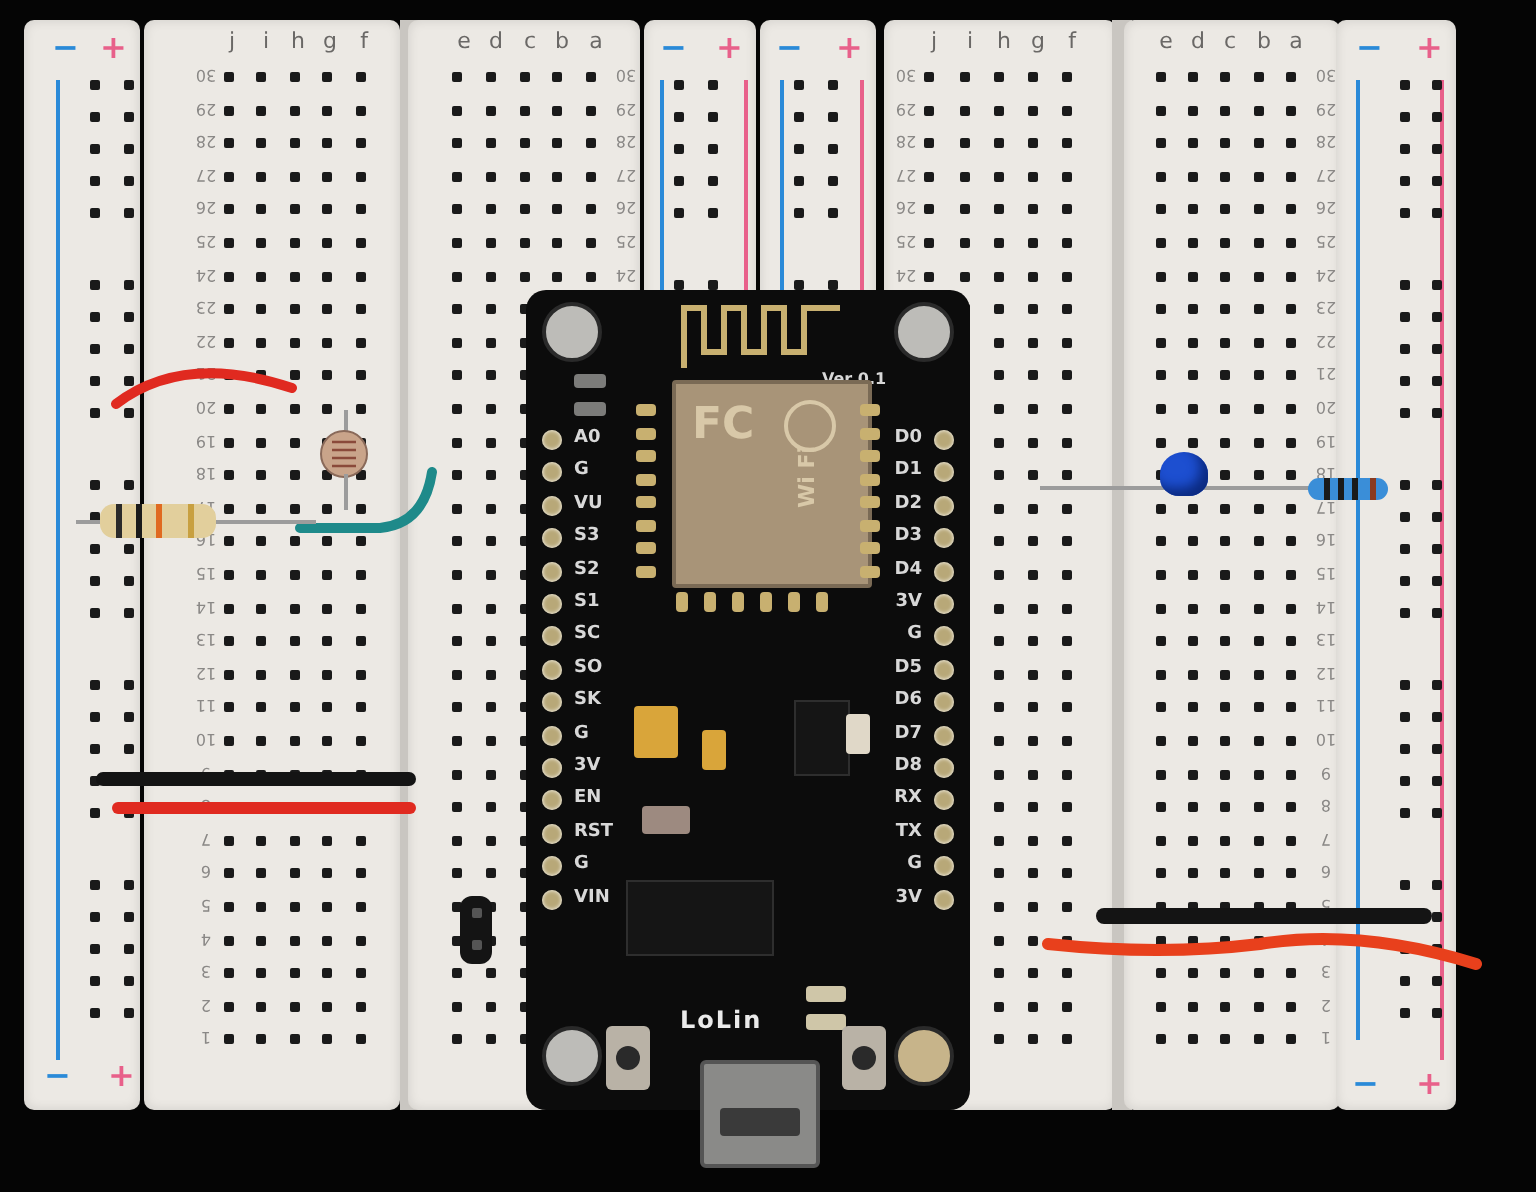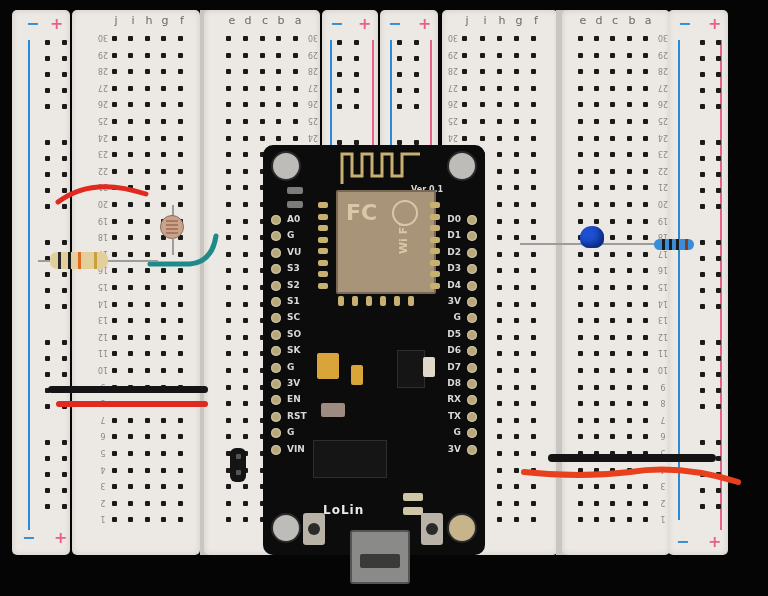--- a/index.html
+++ b/index.html
@@ -1111,21 +1111,21 @@
   <div class="smd" style="left:24px;top:42px;width:16px;height:7px;background:#7c7c7a;"></div>
   <div class="smd" style="left:24px;top:56px;width:16px;height:7px;background:#7c7c7a;"></div>
   <div class="cap" style="left:54px;top:208px;width:22px;height:26px;"></div>
   <div class="cap" style="left:88px;top:220px;width:12px;height:20px;"></div>
   <div class="smd" style="left:58px;top:258px;width:24px;height:14px;background:#9d8a80;"></div>
   <div class="ic" style="left:134px;top:205px;width:26px;height:36px;"></div>
   <div class="smd" style="left:160px;top:212px;width:12px;height:20px;background:#e0d8c8;"></div>
   <div class="ic" style="left:50px;top:295px;width:72px;height:36px;"></div>
   <div class="smd" style="left:140px;top:348px;width:20px;height:8px;"></div>
   <div class="smd" style="left:140px;top:362px;width:20px;height:8px;"></div>
-  <span class="label" style="left:60px;top:358px;">LoLin</span>
+  <span class="label" style="left:77px;top:358px;">LoLin</span>
   <div class="btn" style="left:40px;top:368px;"></div>
   <div class="btn" style="left:158px;top:368px;"></div>
 </div>
 <svg class="antenna" viewBox="0 0 82 34">
   <path d="M2 34 V4 H12 V26 H22 V4 H32 V26 H42 V4 H52 V26 H62 V4 H80" fill="none" stroke="#c8b070" stroke-width="3"></path>
 </svg>
 <div class="esp">
   <span style="position:absolute;left:8px;top:8px;font-size:22px;font-weight:bold;color:#d8c8a8;">FC</span>
   <span style="position:absolute;left:50px;top:40px;font-size:11px;font-weight:bold;color:#d8c8a8;transform:rotate(-90deg);">Wi Fi</span>
   <div style="position:absolute;left:54px;top:8px;width:22px;height:22px;border:2px solid #d8c8a8;border-radius:50%;"></div>

